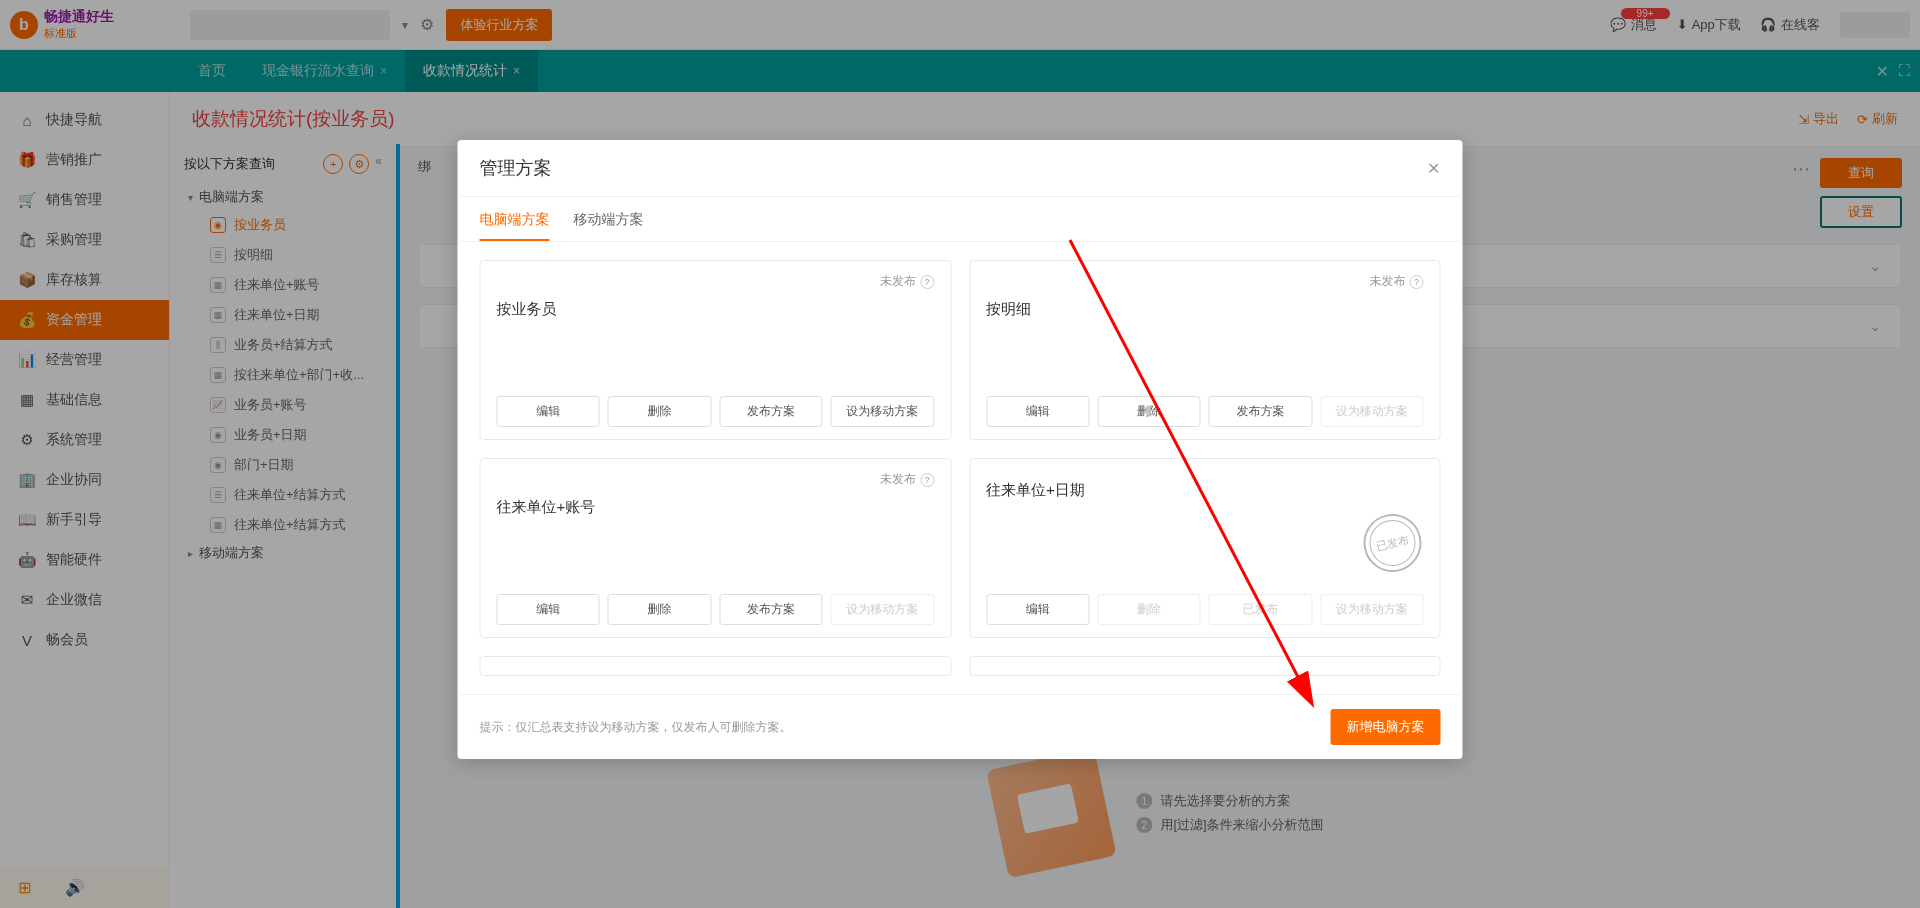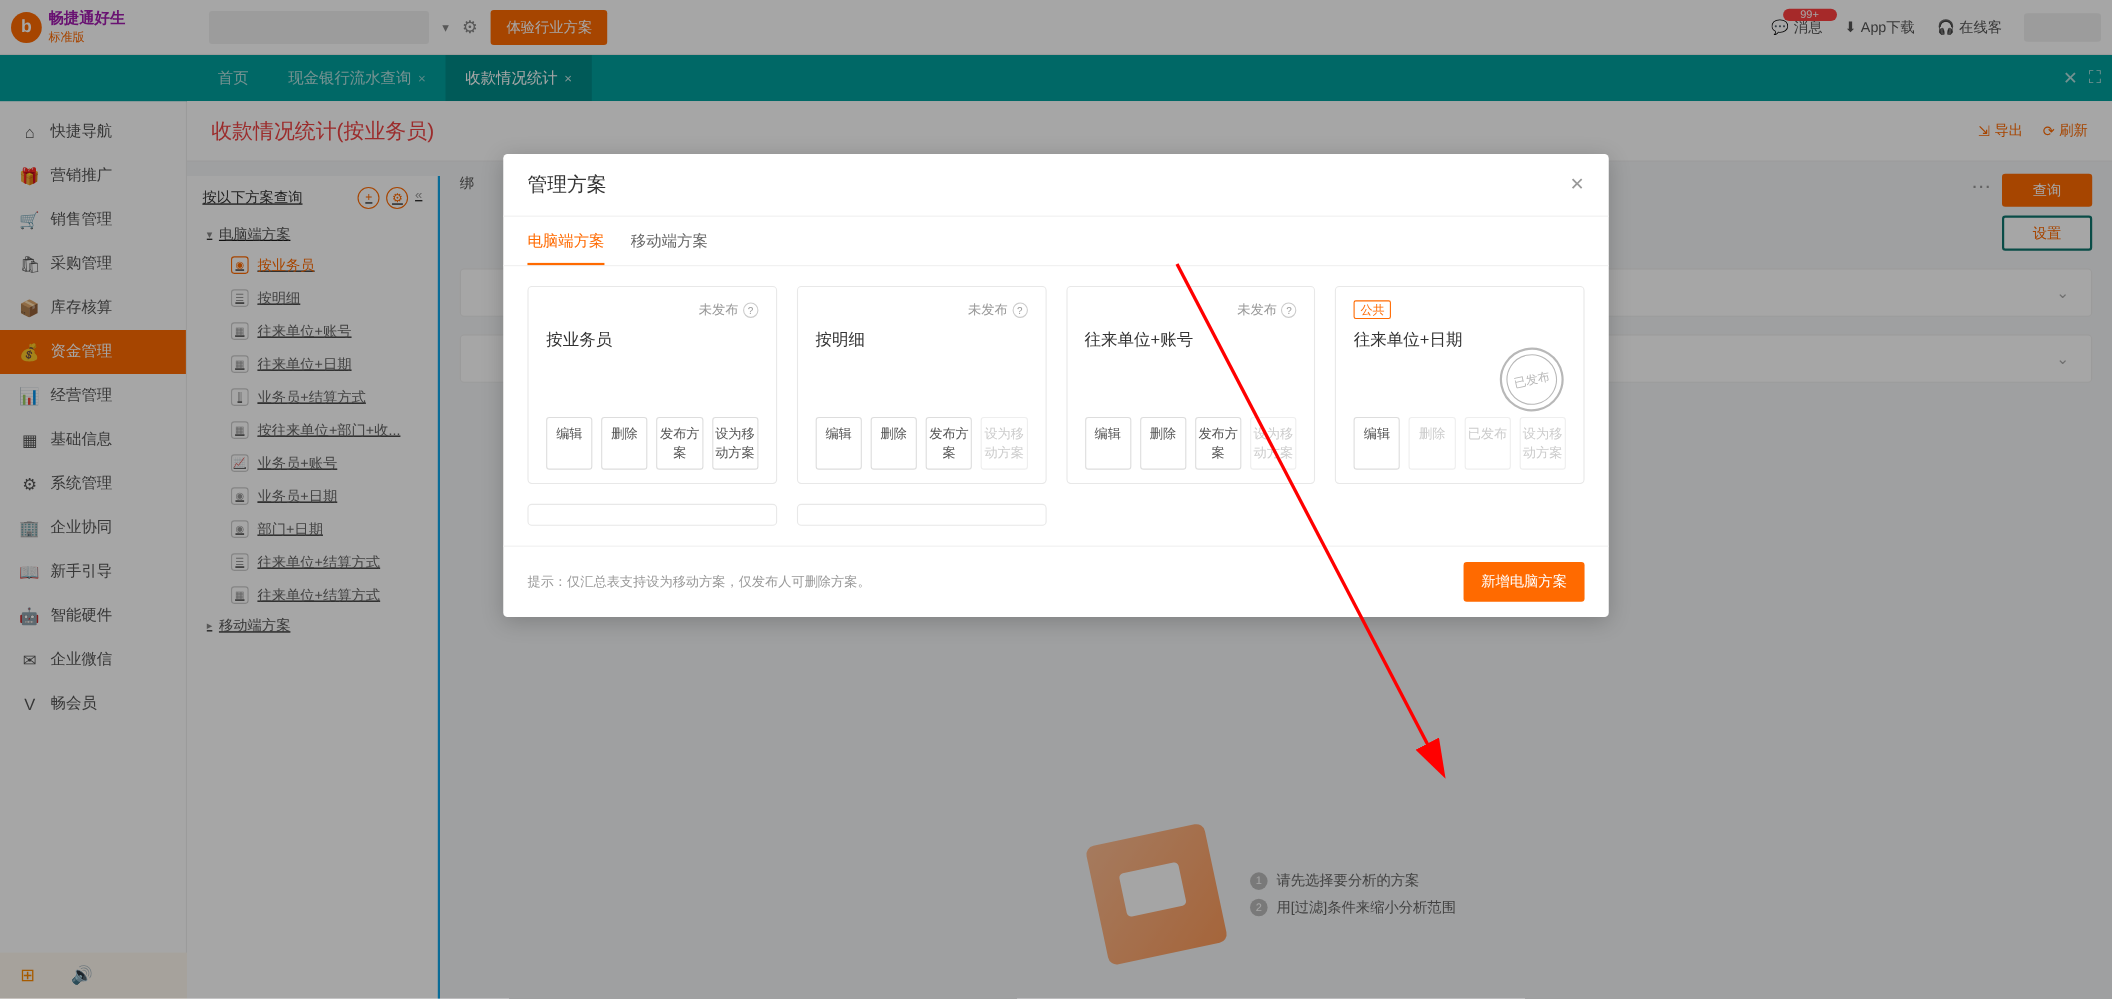--- a/index.html
+++ b/index.html
@@ -36,21 +36,21 @@
 .nav-bottom-btn { width: 50px; text-align: center; color: #ff8c00; font-size: 16px; }
 
 
 .main-area { position: absolute; left: 170px; top: 92px; right: 0; bottom: 0; background: #f5f6f7; }
 .page-header { background: #fff; padding: 14px 22px; display: flex; align-items: center; border-bottom: 1px solid #eee; }
 .page-title { font-size: 19px; color: #ef4444; }
 .page-header-right { margin-left: auto; display: flex; gap: 18px; font-size: 13px; }
 .ph-link { color: #ff6a00; display: flex; align-items: center; gap: 4px; cursor: pointer; }
 
 
-.scheme-panel { position: absolute; left: 0; top: 68px; width: 230px; bottom: 0; background: #fff; border-right: 2px solid #0ea5e9; padding: 10px 0; text-decoration: underline; }
+.scheme-panel { position: absolute; left: 0; top: 52px; width: 230px; bottom: 0; background: #fff; border-right: 4px solid #0ea5e9; padding: 10px 0; }
 .scheme-header { display: flex; align-items: center; padding: 0 14px 10px; font-size: 13px; color: #333; gap: 6px; }
 .scheme-icons { margin-left: auto; display: flex; gap: 6px; }
 .scheme-icon-btn { width: 20px; height: 20px; border: 1px solid #ff6a00; border-radius: 50%; color: #ff6a00; display: flex; align-items: center; justify-content: center; font-size: 11px; cursor: pointer; }
 .scheme-collapse { color: #999; font-size: 12px; cursor: pointer; }
 .tree-group { padding: 4px 18px; font-size: 13px; color: #555; display: flex; align-items: center; gap: 6px; cursor: pointer; }
 .tree-caret { font-size: 10px; color: #888; }
 .tree-item { padding: 6px 18px 6px 40px; font-size: 13px; color: #666; display: flex; align-items: center; gap: 8px; cursor: pointer; }
 .tree-item.active { color: #ff6a00; }
 .tree-item-icon { width: 16px; height: 16px; border: 1px solid #ccc; border-radius: 3px; display: flex; align-items: center; justify-content: center; font-size: 9px; color: #999; }
 .tree-item.active .tree-item-icon { border-color: #ff6a00; color: #ff6a00; }
@@ -73,21 +73,21 @@
 
 .overlay { position: absolute; inset: 0; background: rgba(0,0,0,0.35); z-index: 100; }
 .modal { position: absolute; left: 50%; top: 140px; transform: translateX(-50%); width: 1005px; background: #fff; border-radius: 4px; box-shadow: 0 4px 20px rgba(0,0,0,0.2); z-index: 101; }
 .modal-header { padding: 16px 22px; display: flex; align-items: center; border-bottom: 1px solid #f0f0f0; }
 .modal-title { font-size: 18px; color: #333; }
 .modal-close { margin-left: auto; color: #999; font-size: 16px; cursor: pointer; }
 .modal-tabs { display: flex; padding: 14px 22px 0; border-bottom: 1px solid #f0f0f0; gap: 24px; }
 .modal-tab { padding-bottom: 10px; font-size: 14px; color: #666; cursor: pointer; border-bottom: 2px solid transparent; }
 .modal-tab.active { color: #ff6a00; border-bottom-color: #ff6a00; }
 .modal-body { padding: 18px 22px; max-height: 470px; overflow-y: auto; position: relative; }
-.card-grid { display: grid; grid-template-columns: 1fr 1fr 1fr 1fr; gap: 18px; }
+.card-grid { display: grid; grid-template-columns: 1fr 1fr; gap: 18px; }
 .card { border: 1px solid #e8e8e8; border-radius: 4px; padding: 12px 16px; position: relative; min-height: 180px; display: flex; flex-direction: column; }
 .card-status-row { display: flex; justify-content: flex-end; align-items: center; gap: 4px; font-size: 12px; color: #999; }
 .card-status-q { width: 14px; height: 14px; border: 1px solid #ccc; border-radius: 50%; display: inline-flex; align-items: center; justify-content: center; font-size: 9px; }
 .card-pub-tag { color: #ff6a00; border: 1px solid #ff6a00; padding: 0 5px; font-size: 11px; border-radius: 2px; margin-right: auto; }
 .card-title { font-size: 15px; color: #333; margin-top: 10px; }
 .card-actions { margin-top: auto; display: flex; gap: 8px; }
 .card-btn { flex: 1; border: 1px solid #ddd; background: #fff; padding: 6px 0; font-size: 12px; color: #555; border-radius: 3px; cursor: pointer; text-align: center; }
 .card-btn.disabled { color: #ccc; border-color: #eee; cursor: default; }
 .stamp { position: absolute; right: 18px; top: 55px; width: 58px; height: 58px; border: 2px solid #b8b8b8; border-radius: 50%; display: flex; align-items: center; justify-content: center; color: #b8b8b8; font-size: 11px; transform: rotate(-12deg); }
 .stamp::before { content: ""; position: absolute; inset: 4px; border: 1px solid #b8b8b8; border-radius: 50%; }
@@ -380,23 +380,20 @@
         <div class="card-title">往来单位+账号</div>
         <div class="card-actions">
           <span class="card-btn">编辑</span>
           <span class="card-btn">删除</span>
           <span class="card-btn">发布方案</span>
           <span class="card-btn disabled">设为移动方案</span>
         </div>
       </div>
 
       <div class="card">
-        <div class="card-status-row">
-            <span class="card-pub-tag">公共</span>
-          </div>
         <div class="card-title">往来单位+日期</div>
         <div class="stamp">
             <span>已发布</span>
           </div>
         <div class="card-actions">
           <span class="card-btn">编辑</span>
           <span class="card-btn disabled">删除</span>
           <span class="card-btn disabled">已发布</span>
           <span class="card-btn disabled">设为移动方案</span>
         </div>

